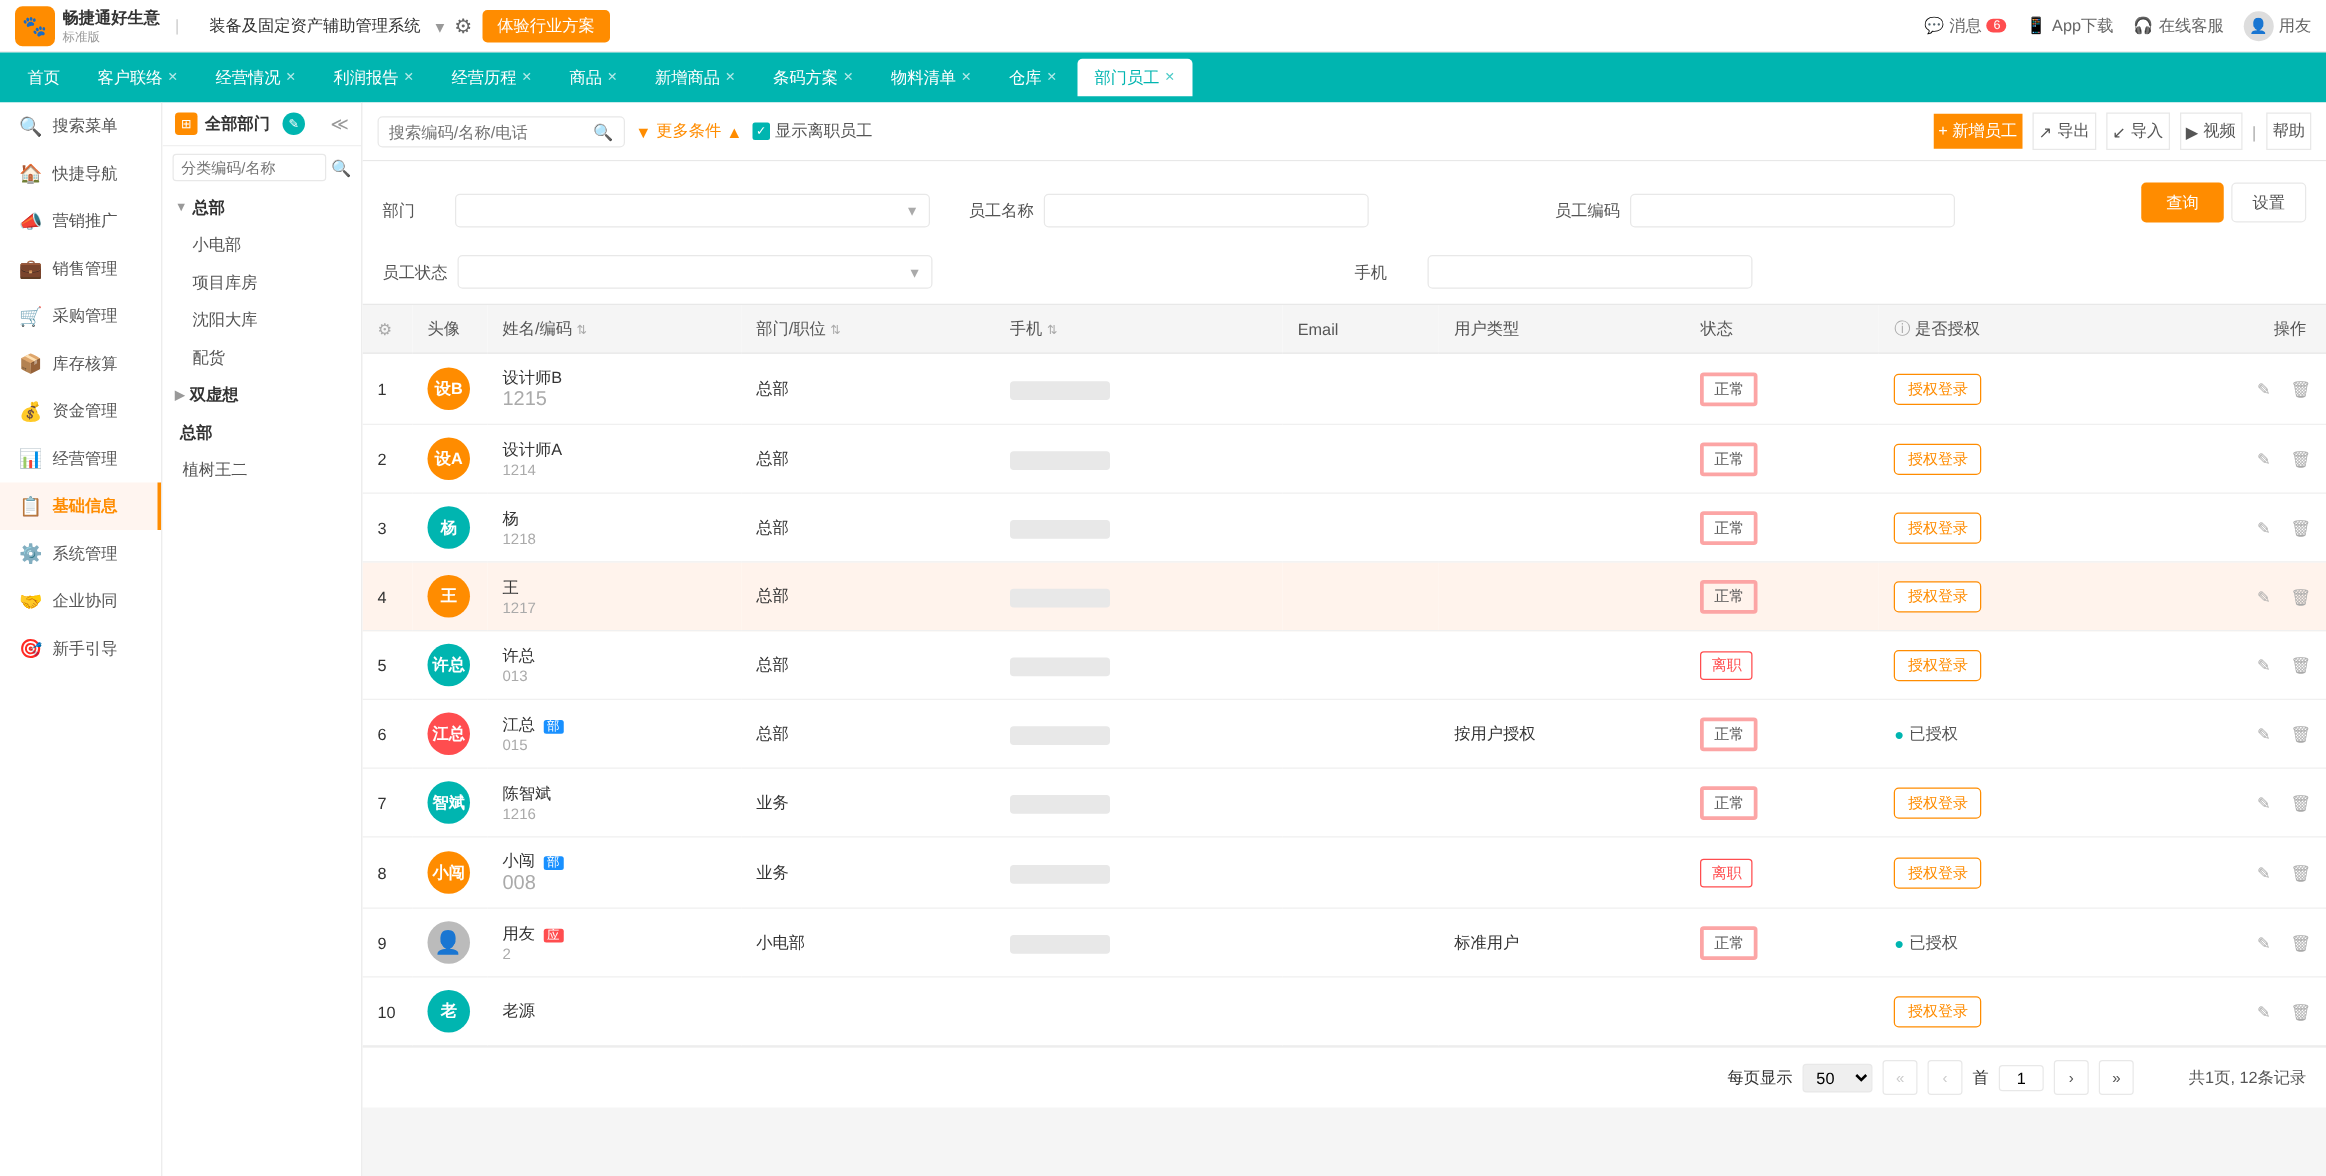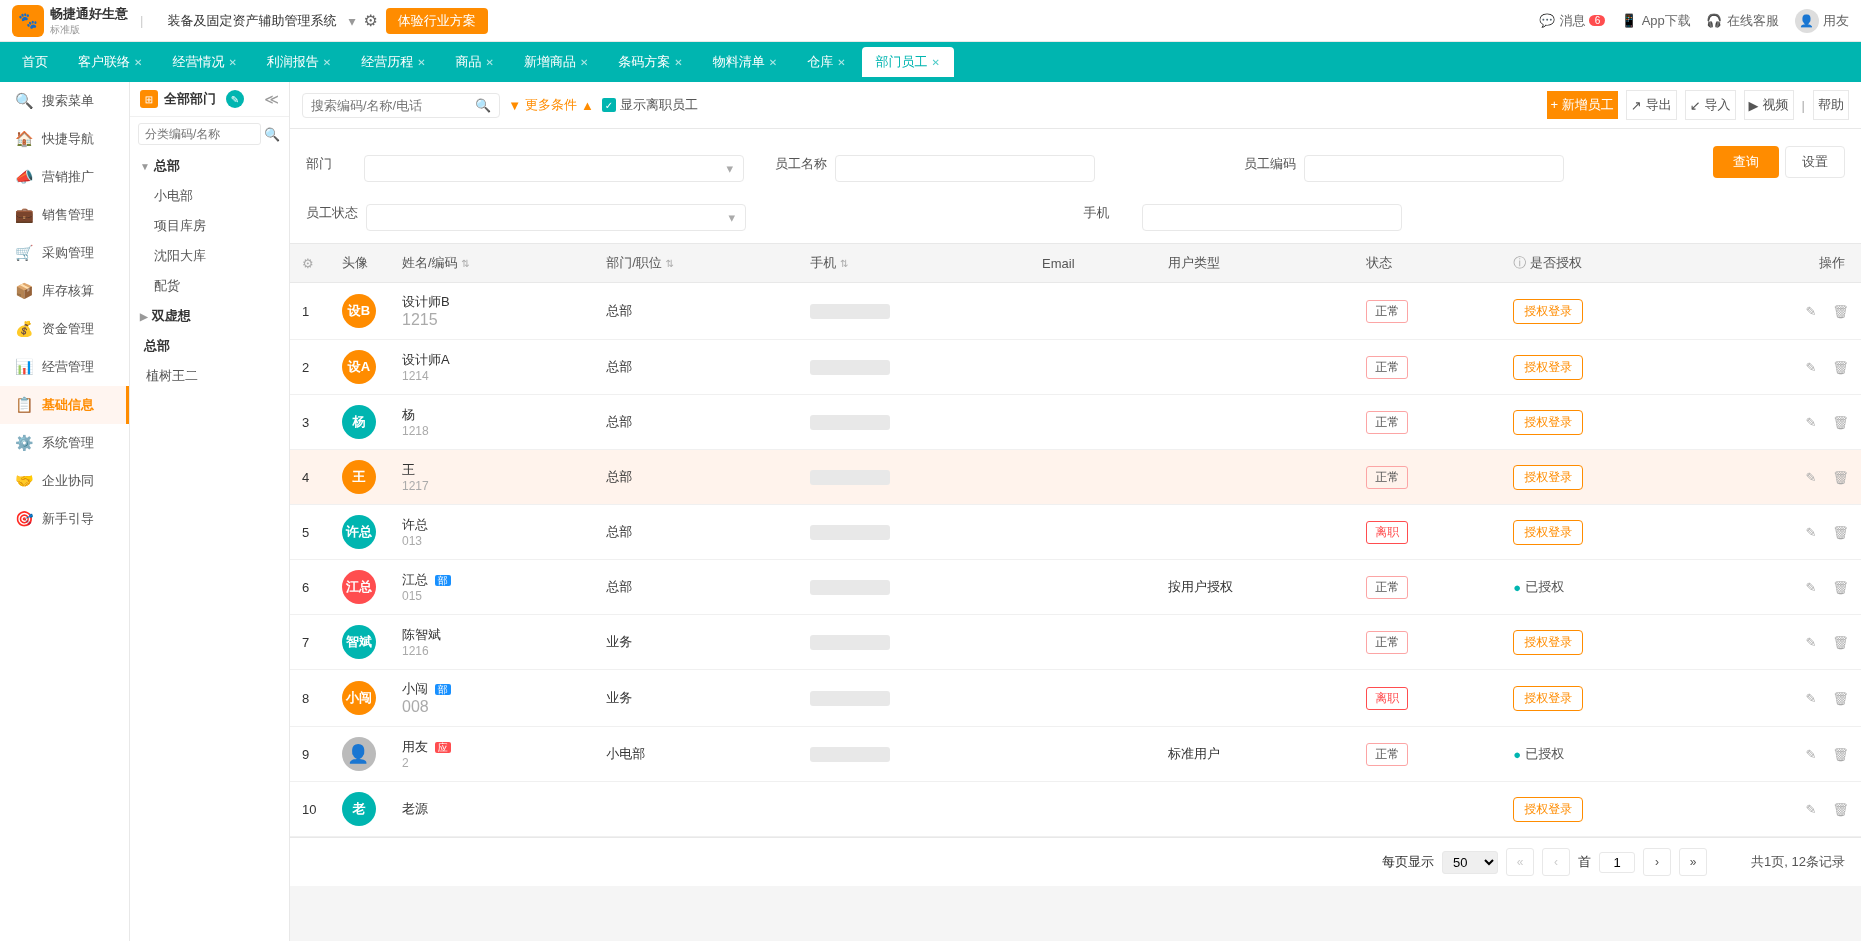--- a/index.html
+++ b/index.html
@@ -55,41 +55,41 @@
     .checkbox-checked { width: 14px; height: 14px; background: #00b5b0; border-radius: 2px; display: flex; align-items: center; justify-content: center; color: #fff; font-size: 10px; }
     .spacer { flex: 1; }
     .action-btn { display: flex; align-items: center; gap: 4px; padding: 5px 4px; border-radius: 0; cursor: pointer; font-size: 13px; }
     .action-btn.primary { background: #ff8c00; color: #fff; border: none; }
     .action-btn.outline { background: #fff; color: #555; border: 1px solid #e8e8e8; }
 
     
     .filter-form { background: #fff; padding: 12px 16px; border-bottom: 1px solid #e8e8e8; }
     .filter-row { display: flex; align-items: center; gap: 16px; margin-bottom: 8px; }
     .filter-row:last-child { margin-bottom: 0; }
-    .filter-field { display: flex; gap: 8px; flex: 1; margin-top: 14px; }
+    .filter-field { display: flex; align-items: center; gap: 8px; flex: 1; margin-top: 14px; }
     .filter-label { font-size: 13px; color: #555; white-space: nowrap; min-width: 50px; }
     .filter-input { flex: 1; border: 1px solid #e8e8e8; border-radius: 4px; padding: 5px 10px; font-size: 13px; outline: none; }
     .filter-select { flex: 1; border: 1px solid #e8e8e8; border-radius: 4px; padding: 5px 10px; font-size: 13px; outline: none; background: #fff; display: flex; align-items: center; justify-content: space-between; cursor: pointer; min-width: 200px; }
     .query-btn { background: #ff8c00; color: #fff; border: none; border-radius: 4px; padding: 6px 20px; cursor: pointer; font-size: 13px; }
     .reset-btn { background: #fff; color: #555; border: 1px solid #e8e8e8; border-radius: 4px; padding: 6px 16px; cursor: pointer; font-size: 13px; }
 
     
     .table-container { background: #fff; margin: 0; }
     table { width: 100%; border-collapse: collapse; }
     thead tr { background: #f5f5f5; }
     th { padding: 10px 12px; text-align: left; font-size: 13px; color: #555; font-weight: normal; border-bottom: 1px solid #e8e8e8; white-space: nowrap; }
     td { padding: 10px 12px; font-size: 13px; color: #333; border-bottom: 1px solid #f0f0f0; vertical-align: middle; }
     tr.highlight td { background: #fff3ec; }
     .avatar { width: 34px; height: 34px; border-radius: 50%; display: flex; align-items: center; justify-content: center; color: #fff; font-size: 13px; font-weight: bold; }
     .avatar.orange { background: #ff8c00; }
     .avatar.teal { background: #00b5b0; }
     .avatar.red { background: #ff4d4f; }
     .avatar.gray { background: #bbb; }
     .status-badge { display: inline-block; padding: 2px 8px; border-radius: 3px; font-size: 12px; }
-    .status-normal { color: #555; border: 1px solid #fca5a5; text-align: right; }
+    .status-normal { color: #555; border: 3px solid #fca5a5; text-align: right; }
     .status-resigned { color: #ff4d4f; border: 1px solid #ff4d4f; }
     .auth-btn { background: #fff; color: #ff8c00; border: 1px solid #ff8c00; border-radius: 4px; padding: 3px 10px; cursor: pointer; font-size: 12px; white-space: nowrap; }
     .authorized { color: #555; font-size: 13px; display: flex; align-items: center; gap: 4px; }
     .dot-green { color: #00b5b0; }
     .edit-icon { color: #aaa; cursor: pointer; margin-right: 8px; }
     .delete-icon { color: #aaa; cursor: pointer; }
     .tag-blue { background: #1890ff; color: #fff; border-radius: 2px; font-size: 10px; padding: 0 3px; margin-left: 3px; }
     .tag-red { background: #ff4d4f; color: #fff; border-radius: 2px; font-size: 10px; padding: 0 3px; margin-left: 3px; }
     .sort-icon { color: #aaa; font-size: 10px; cursor: pointer; }
 

